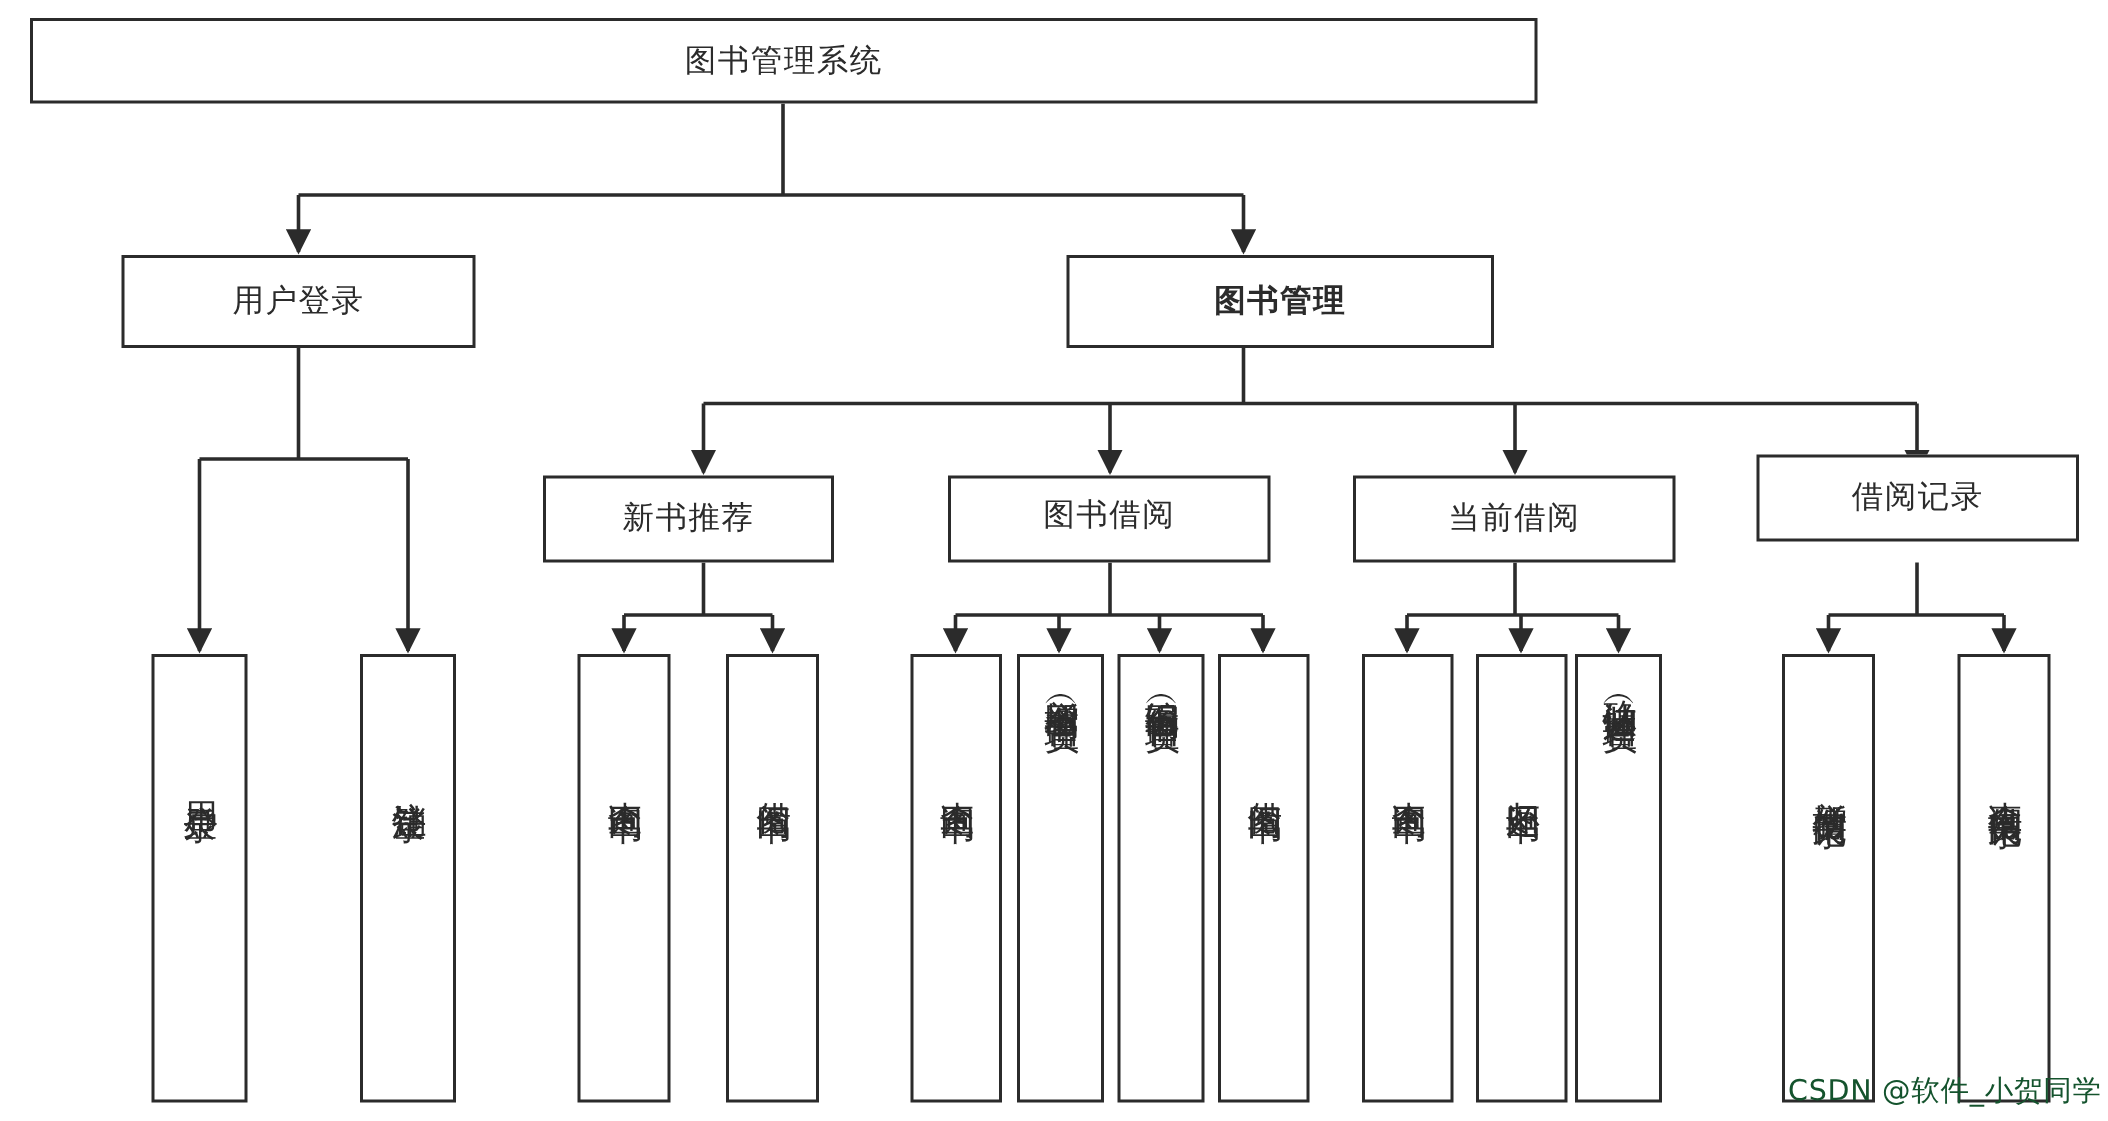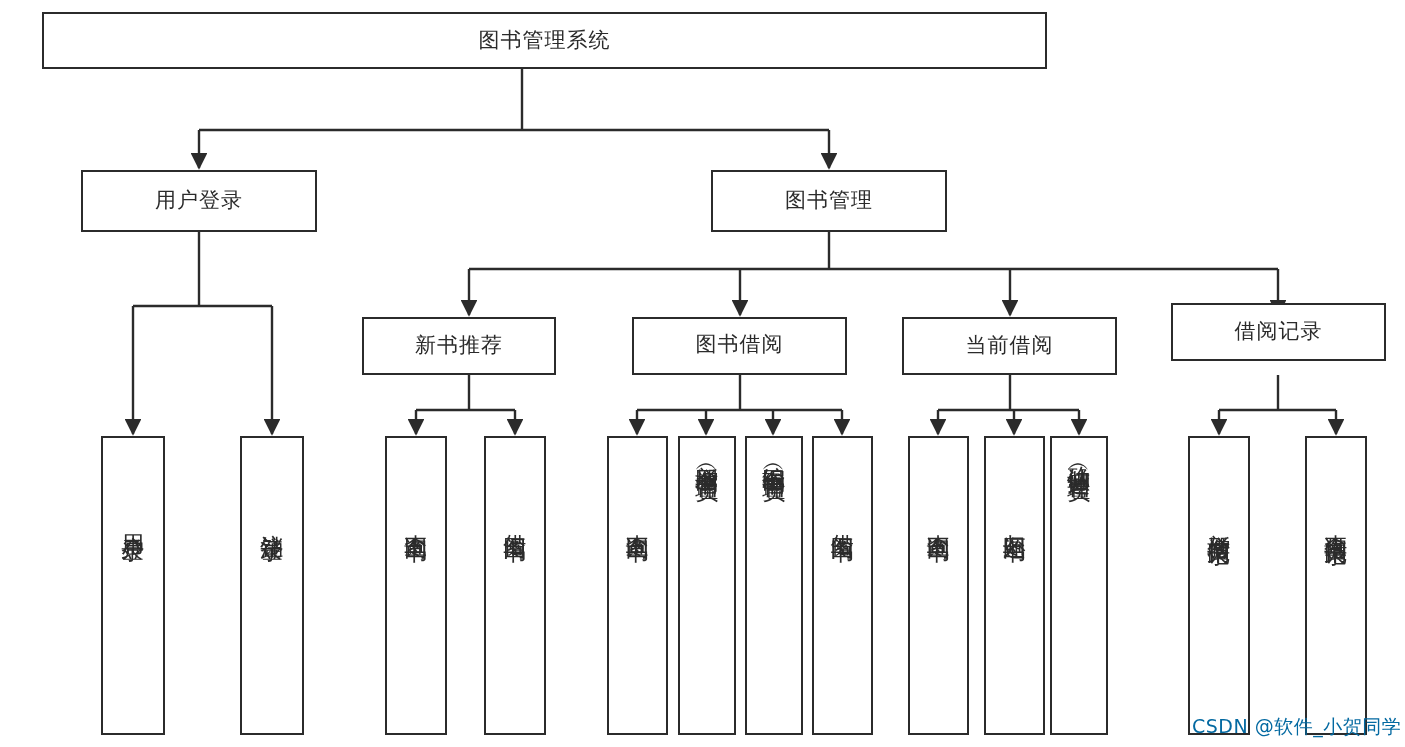--- a/index.html
+++ b/index.html
@@ -138,28 +138,28 @@
 
     <g fill="none" stroke="#2b2b2b" stroke-width="2.4">
 
       <path d="M 1278 375 L 1278 410"></path>
       <path d="M 1219 410 L 1336 410"></path>
       <path d="M 1219 410 L 1219 434" marker-end="url(#arrow)"></path>
       <path d="M 1336 410 L 1336 434" marker-end="url(#arrow)"></path>
     </g>
   </svg>
 
-  <div class="node node-h" style="left: 20px; top: 12px; width: 1005px; height: 57px; margin-left: 22px;">
+  <div class="node node-h" style="left: 20px; top: 12px; width: 1005px; height: 57px;">
     <span class="node-label">图书管理系统</span>
   </div>
 
   <div class="node node-h" style="left: 81px; top: 170px; width: 236px; height: 62px;">
     <span class="node-label">用户登录</span>
   </div>
-  <div class="node node-h" style="left: 711px; top: 170px; width: 236px; height: 62px;">
+  <div class="node node-h" style="left: 711px; top: 170px; width: 285px; height: 62px; font-weight: bold;">
     <span class="node-label">图书管理</span>
   </div>
 
   <div class="node node-h" style="left: 362px; top: 317px; width: 194px; height: 58px;">
     <span class="node-label">新书推荐</span>
   </div>
   <div class="node node-h" style="left: 632px; top: 317px; width: 215px; height: 58px; font-family: Liberation Mono, monospace;">
     <span class="node-label">图书借阅</span>
   </div>
   <div class="node node-h" style="left: 902px; top: 317px; width: 215px; height: 58px; align-items: center;">
@@ -202,15 +202,15 @@
   <div class="node node-v tall" style="left: 1050px; top: 436px; width: 58px; height: 299px;">
     <span class="node-label">确认归还（管理员）</span>
   </div>
   <div class="node node-v mid" style="left: 1188px; top: 436px; width: 62px; height: 299px;">
     <span class="node-label">新增借阅记录</span>
   </div>
   <div class="node node-v mid" style="left: 1305px; top: 436px; width: 62px; height: 299px;">
     <span class="node-label">查询借阅记录</span>
   </div>
 
-  <div class="watermark" style="left: 1192px; top: 714px; color: #0369a1;">CSDN @软件_小贺同学</div>
+  <div class="watermark" style="left: 1192px; top: 714px; color: #14532d;">CSDN @软件_小贺同学</div>
 
 </div>
 
 </body></html>

